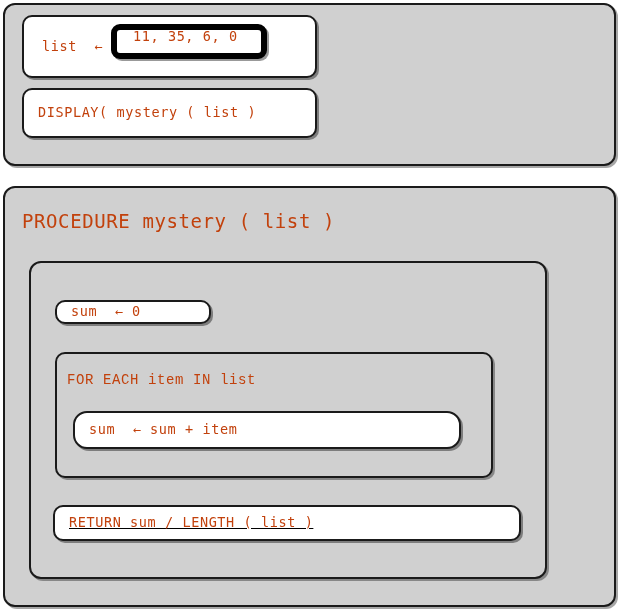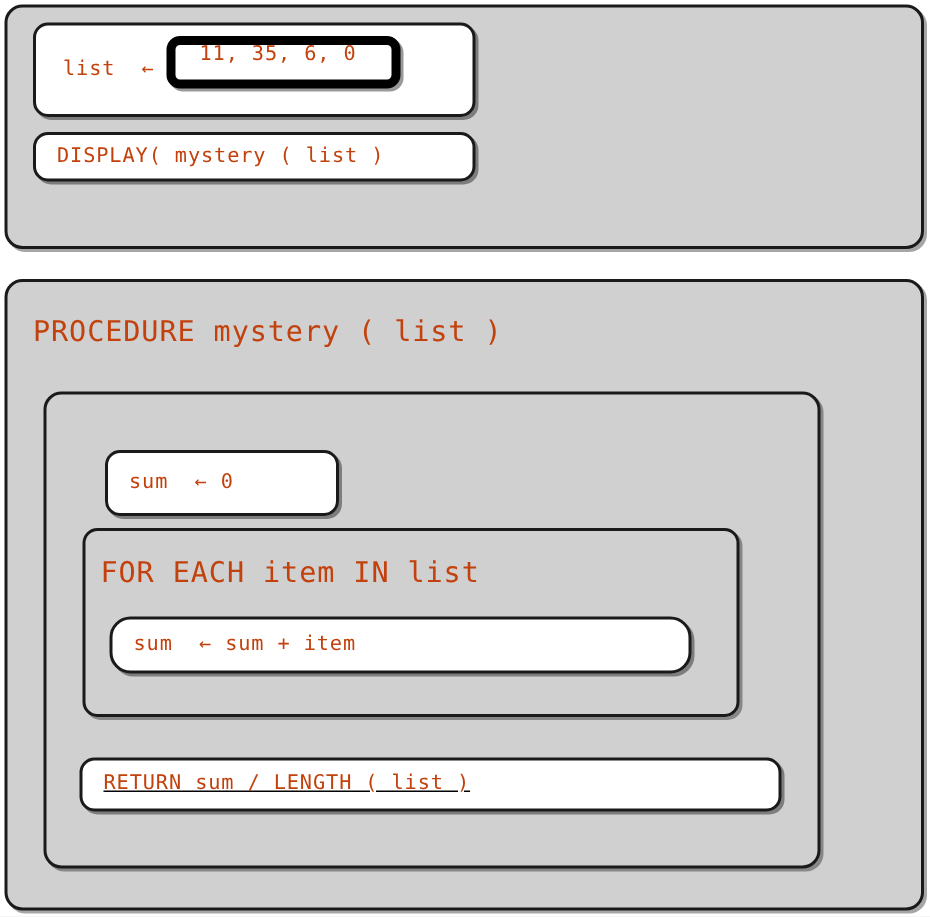--- a/index.html
+++ b/index.html
@@ -68,52 +68,53 @@
     border-radius: 9px;
     box-sizing: border-box;
     box-shadow: 2px 2px 0 rgba(0,0,0,0.40);
     display: flex;
     align-items: flex-start;
   }
   #list-value-box .stmt-text { padding-left: 16px; }
 
   #display-stmt {
     left: 22px; top: 88px;
-    width: 295px; height: 33px;
+    width: 295px; height: 50px;
   }
 
   
   #procedure-panel {
     left: 3px; top: 186px;
     width: 613px; height: 421px;
   }
   #procedure-header {
     left: 22px; top: 212px;
     font-size: 19px;
   }
   #procedure-body {
     left: 29px; top: 261px;
     width: 518px; height: 318px;
     border-radius: 12px;
   }
 
   #sum-init-stmt {
     left: 55px; top: 300px;
-    width: 156px; height: 44px; margin-left: 15px;
+    width: 156px; height: 24px;
   }
 
   #for-each-panel {
     left: 55px; top: 352px;
     width: 438px; height: 126px;
     border-radius: 10px;
     box-shadow: 2px 2px 0 rgba(0,0,0,0.35);
   }
   #for-each-header {
     left: 67px; top: 373px;
-    font-size: 19px;
+    font-size: 14px;
+    font-family: Liberation Mono, monospace;
   }
   #sum-accumulate-stmt {
     left: 73px; top: 411px;
     width: 388px; height: 38px; border-radius: 14px;
   }
 
   #return-stmt {
     left: 53px; top: 505px;
     width: 468px; height: 36px; text-decoration: underline;
   }

